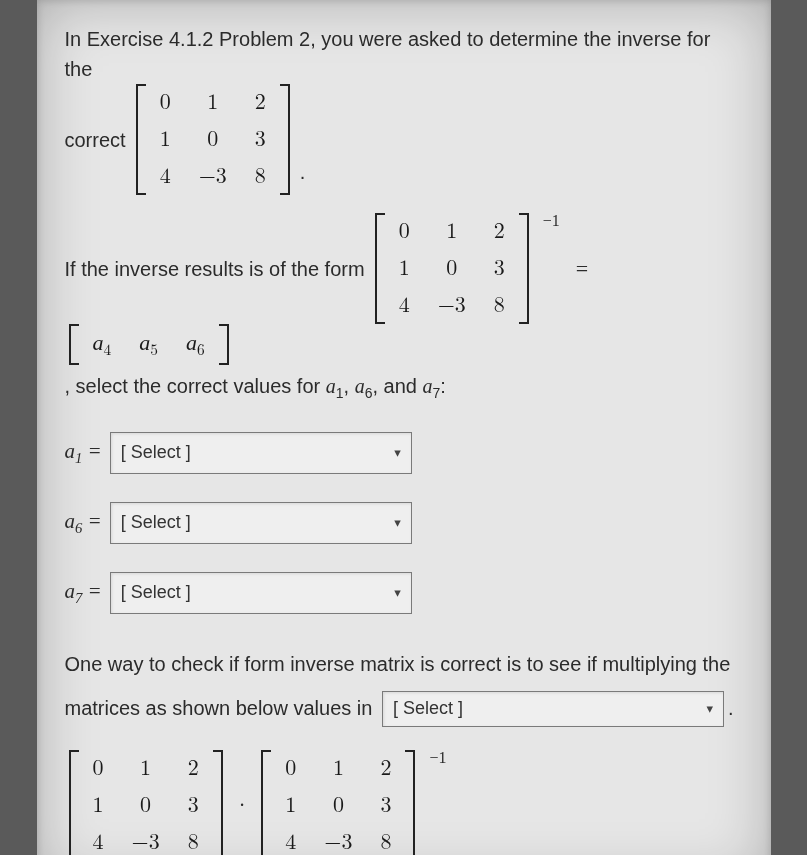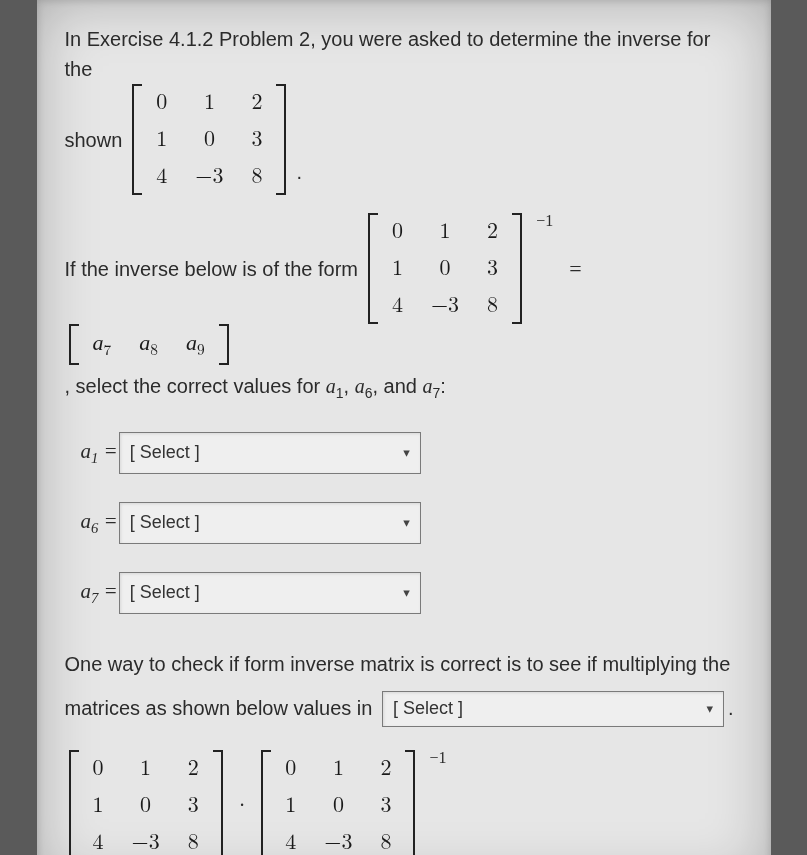--- a/index.html
+++ b/index.html
@@ -82,22 +82,22 @@
     font-size: 0.7em;
     vertical-align: sub;
   }
   .avar {
     font-family: "Cambria Math", serif;
     font-style: italic;
   }
   .select-row {
     display: flex;
     align-items: center;
-    gap: 1px;
-    margin: 28px 16px;
+    gap: 8px;
+    margin: 28px 0;
   }
   .select-row .label {
     font-family: "Cambria Math", serif;
     font-style: italic;
     font-size: 21px;
     white-space: nowrap;
   }
   .fake-select {
     width: 280px;
     height: 40px;
@@ -156,21 +156,21 @@
   }
 </style>
 </head>
 <body>
 
 <div class="page">
 
   <div>In Exercise 4.1.2 Problem 2, you were asked to determine the inverse for the</div>
 
   <div class="intro-row">
-    <span>shown</span>
+    <span>correct</span>
     <span class="math-matrix">
       <span class="bracket-l"></span>
       <table>
         <tbody><tr>
           <td>0</td>
           <td>1</td>
           <td>2</td>
         </tr>
         <tr>
           <td>1</td>
@@ -182,21 +182,21 @@
           <td>−3</td>
           <td>8</td>
         </tr>
       </tbody></table>
       <span class="bracket-r"></span>
     </span>
     <span class="period">.</span>
   </div>
 
   <div class="eq-row">
-    <span>If the inverse below is of the form</span>
+    <span>If the inverse results is of the form</span>
     <span class="math-matrix">
       <span class="bracket-l"></span>
       <table>
         <tbody>
             <tr>
           <td>0</td>
           <td>1</td>
           <td>2</td>
         </tr>
         <tr>
@@ -213,23 +213,23 @@
         </table>
       <span class="bracket-r"></span>
     </span>
     <span class="sup-inverse">−1</span>
     <span class="eq-sign">=</span>
     <span class="math-matrix">
       <span class="bracket-l"></span>
       <table>
         <tbody>
         <tr>
-          <td><span class="avar">a</span><span class="sub">7</span></td>
-          <td><span class="avar">a</span><span class="sub">8</span></td>
-          <td><span class="avar">a</span><span class="sub">9</span></td>
+          <td><span class="avar">a</span><span class="sub">4</span></td>
+          <td><span class="avar">a</span><span class="sub">5</span></td>
+          <td><span class="avar">a</span><span class="sub">6</span></td>
         </tr>
       </tbody>
         </table>
       <span class="bracket-r"></span>
     </span>
   </div>
 
   <div>
     <span>, select the correct values for </span><span class="avar">a</span><span class="sub">1</span><span>, </span><span class="avar">a</span><span class="sub">6</span><span>, and </span><span class="avar">a</span><span class="sub">7</span><span>:</span>
   </div>

